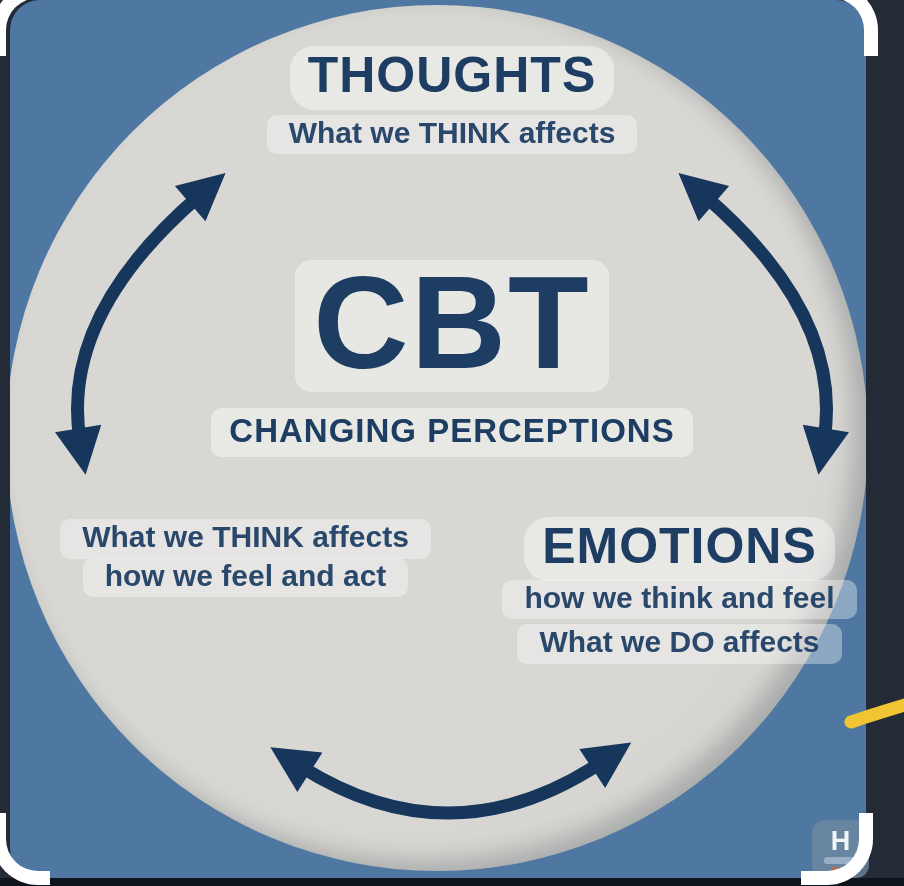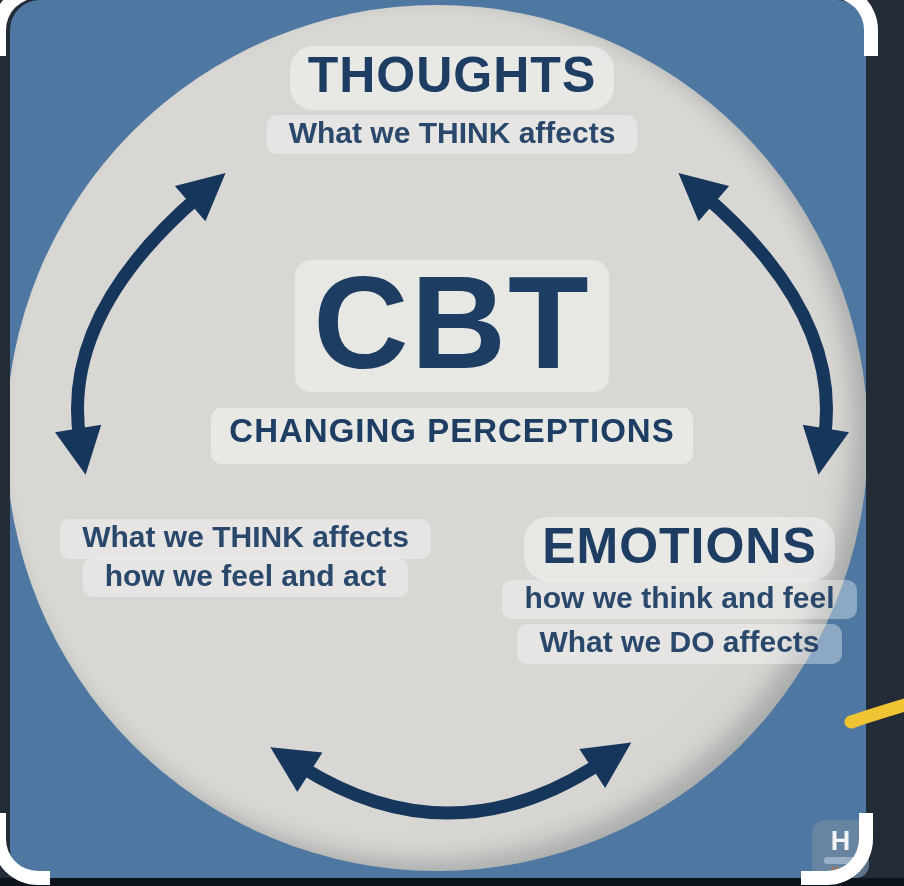--- a/index.html
+++ b/index.html
@@ -41,21 +41,21 @@
   }
   .node .line.first{margin-top:5px;}
   .node.center .big{
     font-size:132px;font-weight:bold;color:var(--navy,#1e3d62);letter-spacing:2px;
     background:rgba(255,255,255,0.40);padding:0 18px 7px;border-radius:16px;
     line-height:0.95;white-space:nowrap;
   }
   .node.center .subtitle{
     margin-top:16px;font-size:33px;font-weight:bold;color:var(--navy,#1e3d62);
     letter-spacing:1px;background:rgba(255,255,255,0.42);
-    padding:4px 18px 14px;border-radius:10px;white-space:nowrap;
+    padding:4px 18px 7px;border-radius:10px;white-space:nowrap;
   }
   .node.thoughts{left:207px;top:46px;width:490px;}
   .node.center{left:207px;top:260px;width:490px;}
   .node.emotions{left:18px;top:514px;width:455px;}
   .node.behaviors{left:452px;top:517px;width:455px;}
   
   .corner{position:absolute;width:58px;height:72px;border:0 solid #fff;z-index:40;}
   .corner.tl{left:-8px;top:-16px;border-left-width:14px;border-top-width:14px;border-top-left-radius:46px;}
   .corner.tr{left:820px;top:-16px;border-right-width:14px;border-top-width:14px;border-top-right-radius:46px;}
   .corner.bl{left:-8px;top:813px;border-left-width:14px;border-bottom-width:14px;border-bottom-left-radius:46px;}

